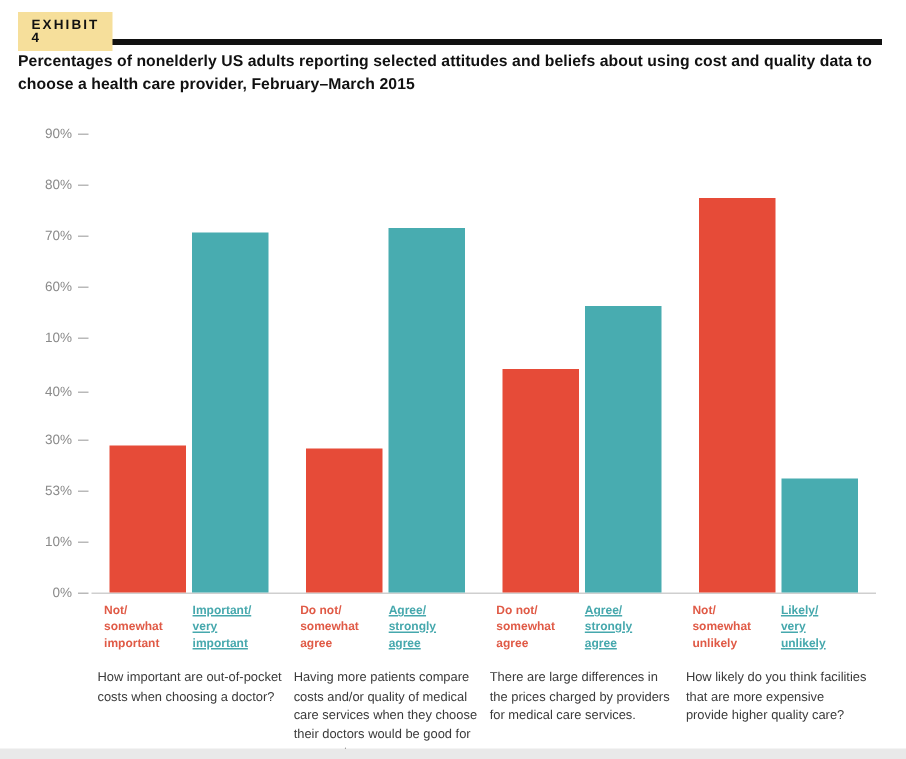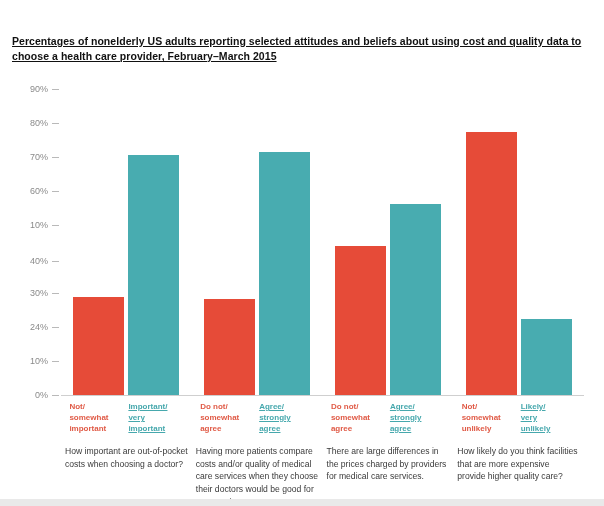--- a/index.html
+++ b/index.html
@@ -40,21 +40,20 @@
   .exhibit-badge-wrap{
     position:absolute;left:0;top:0;z-index:3;
   }
   .title{
     position:absolute;left:12px;top:34px;right:12px;
     font-size:10.5px;
     font-weight:bold;
     color:#111;
     line-height:1.45;
     letter-spacing:0.05px;
-    text-decoration:underline;
   }
 
   
   .chart{
     position:absolute;
     left:12px;top:80px;
     width:580px;height:340px;
   }
   .plot{
     position:absolute;
@@ -144,34 +143,40 @@
     left:0;right:0;bottom:0;
     height:7px;
     background:#e9e9e9;
   }
 </style>
 </head>
 <body>
 
 <div class="page">
 
+  <div class="exhibit-row">
+    <div class="exhibit-rule"></div>
+    <div class="exhibit-badge-wrap">
+      <span class="exhibit-badge">EXHIBIT 4</span>
+    </div>
+  </div>
 
   <div class="title">Percentages of nonelderly US adults reporting selected attitudes and beliefs about using cost and quality data to choose a health care provider, February–March 2015</div>
 
   <div class="chart">
 
     <div class="ylabels">
         <div class="ytick" style="top: 9px;"><span>90%</span><span class="dash"></span></div>
         <div class="ytick" style="top: 43px;"><span>80%</span><span class="dash"></span></div>
         <div class="ytick" style="top: 77px;"><span>70%</span><span class="dash"></span></div>
         <div class="ytick" style="top: 111px;"><span>60%</span><span class="dash"></span></div>
         <div class="ytick" style="top: 145px;"><span>10%</span><span class="dash"></span></div>
         <div class="ytick" style="top: 181px;"><span>40%</span><span class="dash"></span></div>
         <div class="ytick" style="top: 213px;"><span>30%</span><span class="dash"></span></div>
-        <div class="ytick" style="top: 247px;"><span>24%</span><span class="dash"></span></div>
+        <div class="ytick" style="top: 247px;"><span>53%</span><span class="dash"></span></div>
         <div class="ytick" style="top: 281px;"><span>10%</span><span class="dash"></span></div>
         <div class="ytick" style="top: 315px;"><span>0%</span><span class="dash"></span></div>
       </div>
 
     <div class="plot"></div>
 
     <div class="groups">
         <div class="group">
           <div class="bar red" title="28.8%" style="height: 97.92px;"></div>
           <div class="bar teal" title="70.7%" style="height: 240.38px;"></div>

